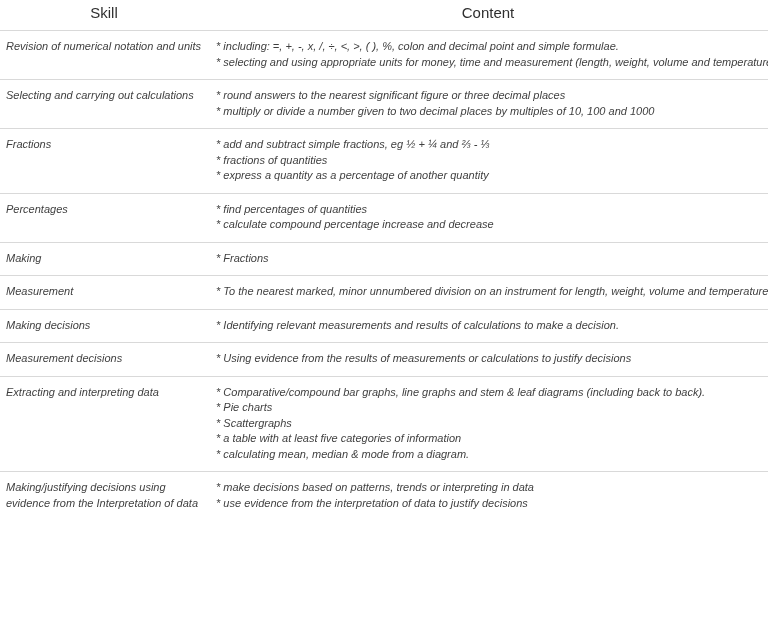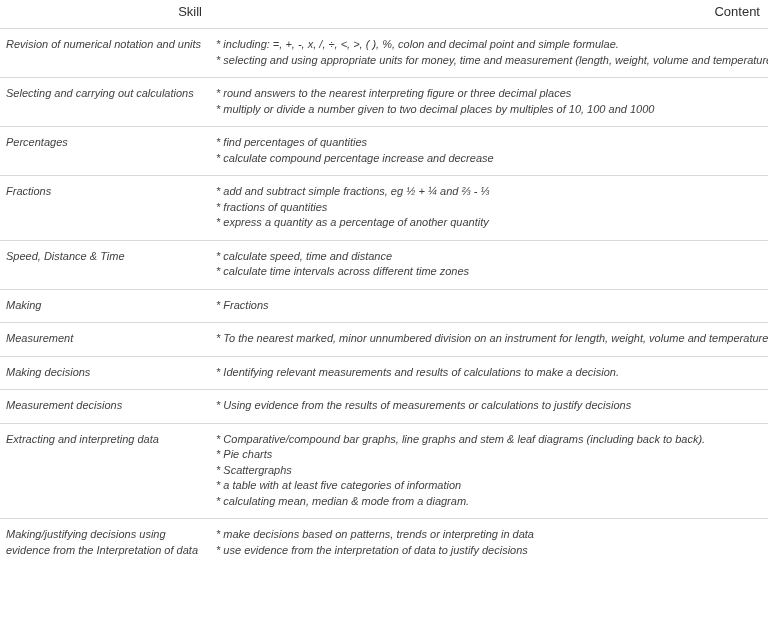--- a/index.html
+++ b/index.html
@@ -17,23 +17,23 @@
   }
   .skills-table {
     width: 768px;
     border-collapse: collapse;
     table-layout: fixed;
   }
   .skills-table col.col-skill { width: 210px; }
   .skills-table col.col-content { width: 558px; }
 
   .skills-table th {
-    text-align: right;
+    text-align: center;
     font-weight: normal;
-    font-size: 13px;
+    font-size: 15px;
     color: #2f2f2f;
     padding: 4px 8px 9px 6px;
     vertical-align: top;
     border-bottom: 1px solid #d9d9d9;
   }
   .skills-table td {
     vertical-align: top;
     padding: 8px 8px 9px 6px;
     border-bottom: 1px solid #d9d9d9;
     font-size: 11px;
@@ -77,50 +77,41 @@
         <td class="content-cell">
           <span class="line">* including: =, +, -, x, /, ÷, &lt;, &gt;, ( ), %, colon and decimal point and simple formulae.</span>
           <span class="line">* selecting and using appropriate units for money, time and measurement (length, weight, volume and temperature)</span>
         </td>
       </tr>
       <tr>
         <td class="skill-cell">
           <span class="line">Selecting and carrying out calculations</span>
         </td>
         <td class="content-cell">
-          <span class="line">* round answers to the nearest interpreting figure or three decimal places</span>
+          <span class="line">* round answers to the nearest significant figure or three decimal places</span>
           <span class="line">* multiply or divide a number given to two decimal places by multiples of 10, 100 and 1000</span>
-        </td>
-      </tr>
-      <tr>
-        <td class="skill-cell">
-          <span class="line">Percentages</span>
-        </td>
-        <td class="content-cell">
-          <span class="line">* find percentages of quantities</span>
-          <span class="line">* calculate compound percentage increase and decrease</span>
         </td>
       </tr>
       <tr>
         <td class="skill-cell">
           <span class="line">Fractions</span>
         </td>
         <td class="content-cell">
           <span class="line">* add and subtract simple fractions, eg ½ + ¼ and ⅔ - ⅓</span>
           <span class="line">* fractions of quantities</span>
           <span class="line">* express a quantity as a percentage of another quantity</span>
         </td>
       </tr>
       <tr>
         <td class="skill-cell">
-          <span class="line">Speed, Distance &amp; Time</span>
+          <span class="line">Percentages</span>
         </td>
         <td class="content-cell">
-          <span class="line">* calculate speed, time and distance</span>
-          <span class="line">* calculate time intervals across different time zones</span>
+          <span class="line">* find percentages of quantities</span>
+          <span class="line">* calculate compound percentage increase and decrease</span>
         </td>
       </tr>
       <tr>
         <td class="skill-cell">
           <span class="line">Making</span>
         </td>
         <td class="content-cell">
           <span class="line">* Fractions</span>
         </td>
       </tr>

